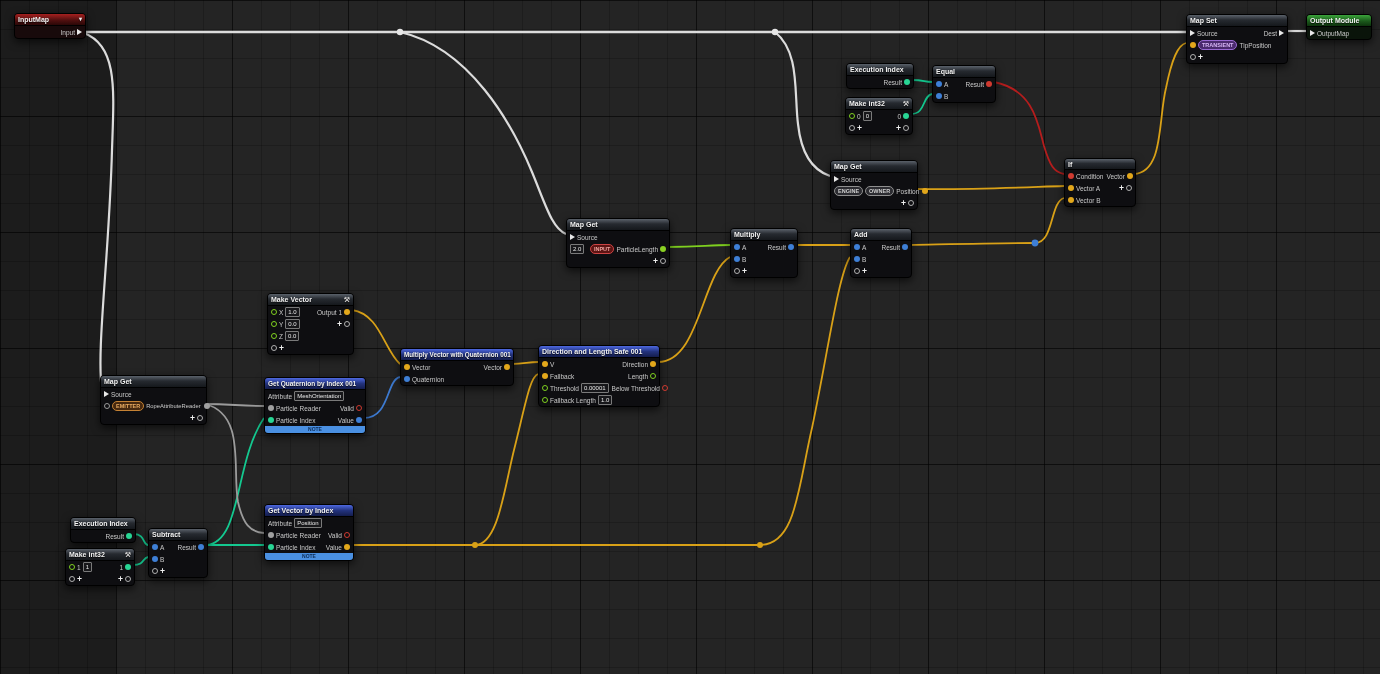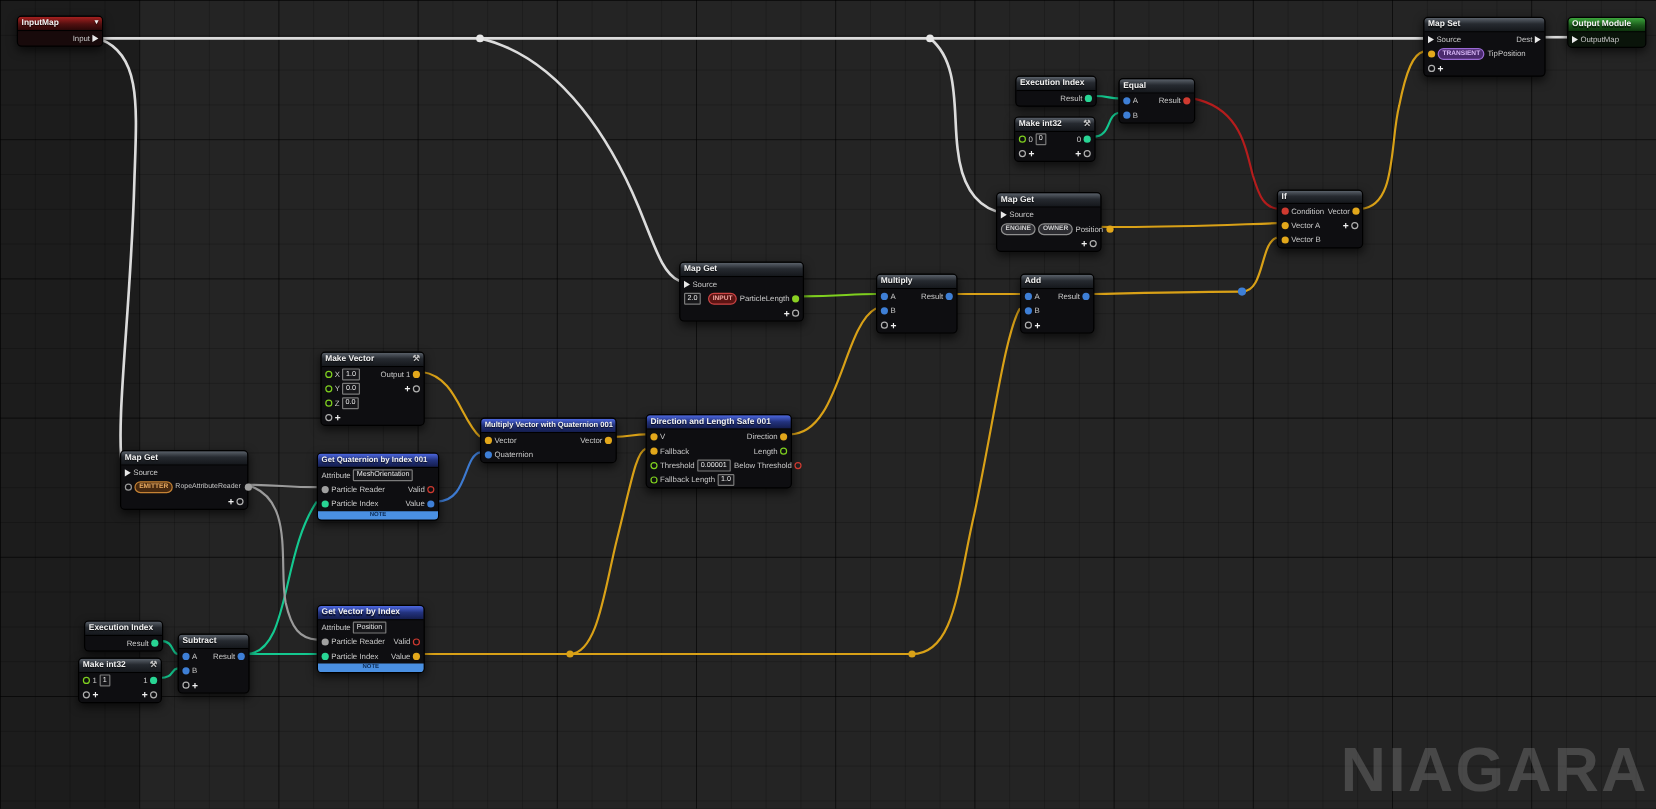--- a/index.html
+++ b/index.html
@@ -628,14 +628,13 @@
           <span class="rg"></span>
           <span class="pl">+</span>
         </span>
       <span class="r">
           <span class="pl">+</span>
           <span class="rg"></span>
         </span>
     </div>
   </div>
 
-  <div class="watermark">NIAGARA</div>
 </div>
 
 </body></html>

